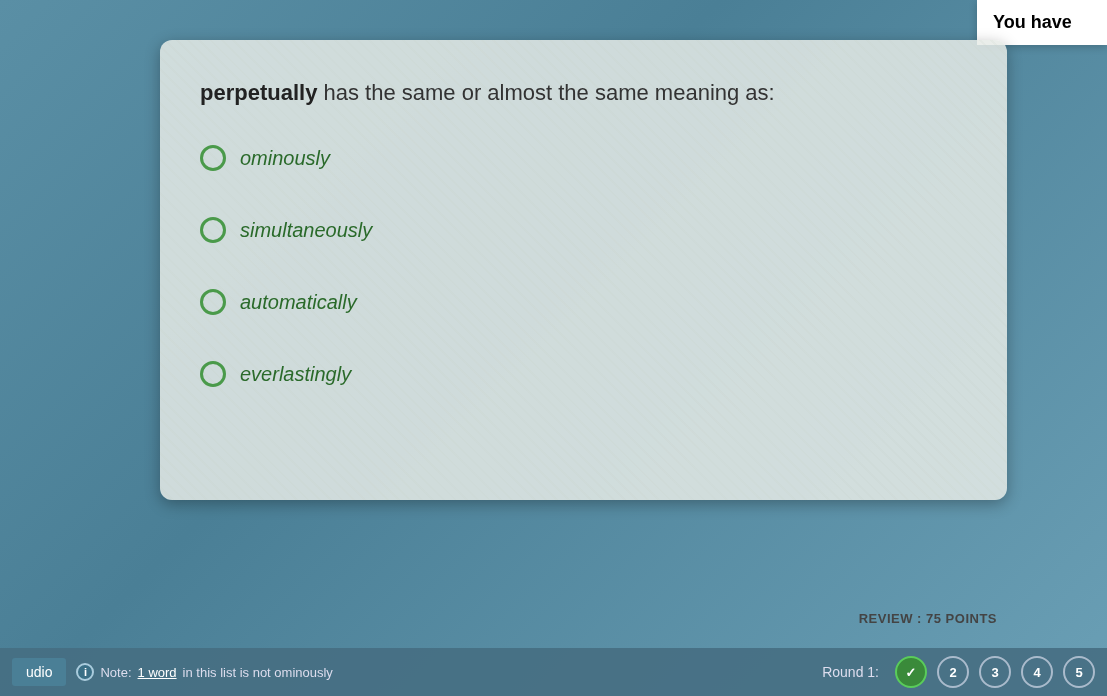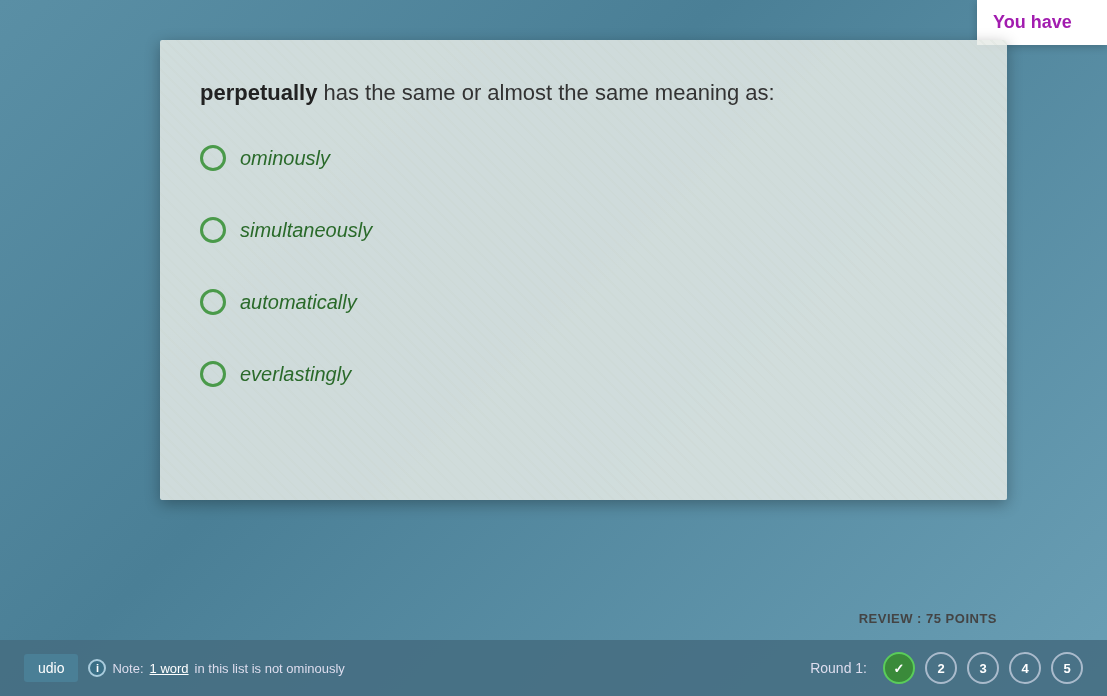--- a/index.html
+++ b/index.html
@@ -23,41 +23,41 @@
 
     
     .you-have-panel {
       position: absolute;
       top: 0;
       right: 0;
       background: white;
       padding: 12px 16px;
       font-size: 18px;
       font-weight: bold;
-      color: #a21caf;
+      color: #000000;
       min-width: 130px;
       box-shadow: 0 2px 8px rgba(0,0,0,0.2);
     }
 
     
     .question-card {
       position: absolute;
       top: 40px;
       left: 160px;
       right: 100px;
       background: rgba(230, 235, 230, 0.85);
       background-image:
         repeating-linear-gradient(
           45deg,
           rgba(200,210,200,0.15) 0px,
           rgba(200,210,200,0.15) 2px,
           transparent 2px,
           transparent 8px
         );
-      border-radius: 2px;
+      border-radius: 12px;
       padding: 36px 40px 40px 40px;
       min-height: 460px;
       box-shadow: 0 4px 15px rgba(0,0,0,0.3);
     }
 
     .question-text {
       font-size: 22px;
       color: #333;
       margin-bottom: 36px;
       line-height: 1.5;
@@ -98,26 +98,26 @@
       color: #2a6a2a;
       font-style: italic;
     }
 
     
     .bottom-bar {
       position: absolute;
       bottom: 0;
       left: 0;
       right: 0;
-      height: 56px;
+      height: 48px;
       background: rgba(70, 110, 130, 0.9);
       display: flex;
       align-items: center;
       justify-content: space-between;
-      padding: 0 24px;
+      padding: 0 12px;
     }
 
     .bottom-left {
       display: flex;
       align-items: center;
       gap: 10px;
     }
 
     .audio-button {
       background: #4a7f96;

